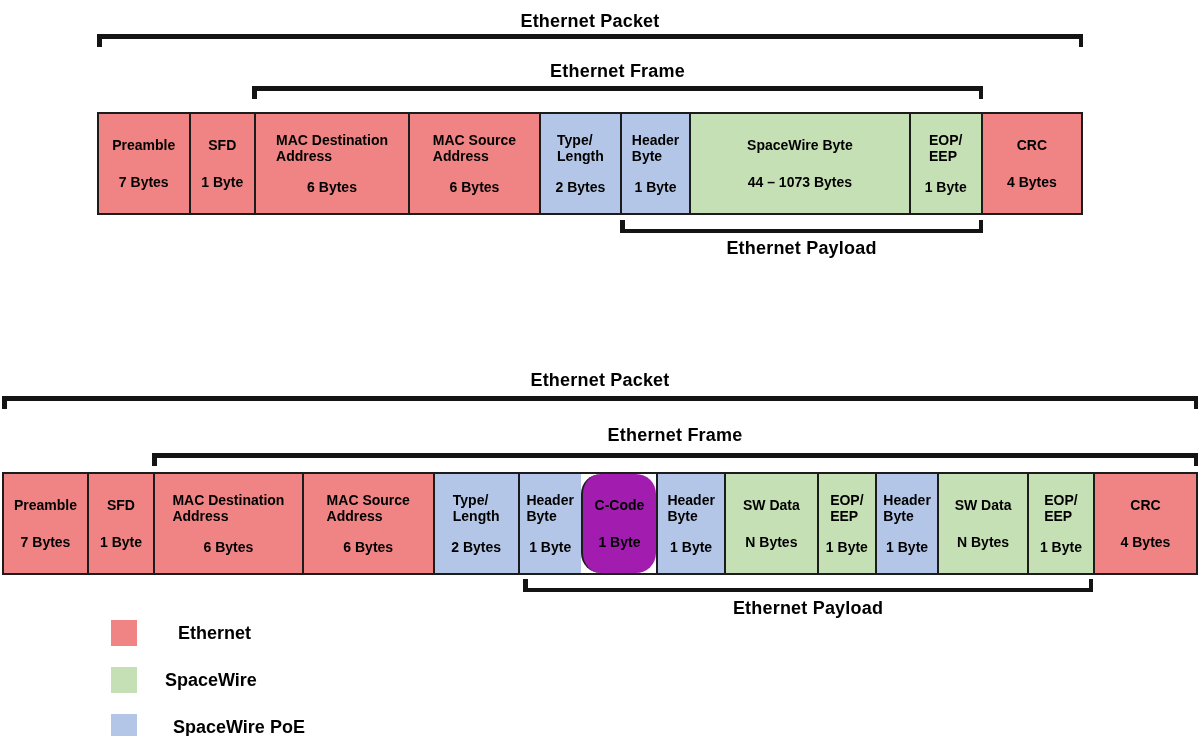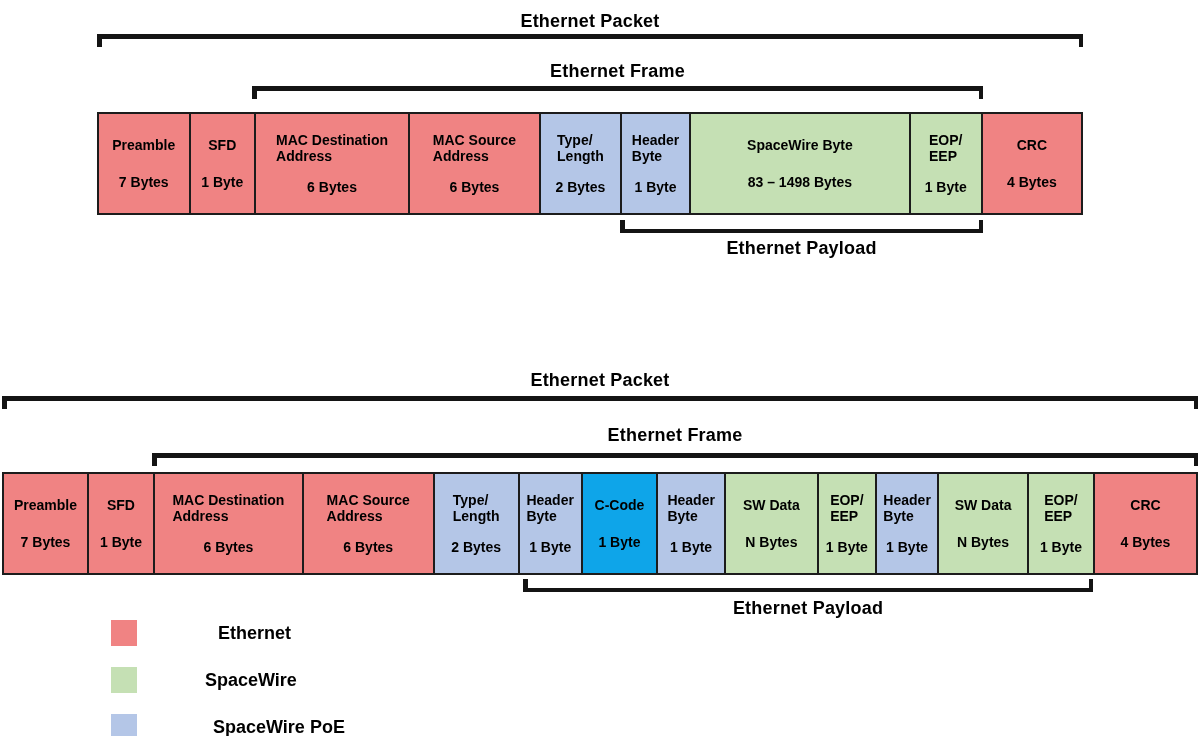--- a/index.html
+++ b/index.html
@@ -23,21 +23,21 @@
   .row{position:absolute;display:flex;border:2.5px solid #1c1c1c;box-sizing:border-box;}
   .cell{display:flex;flex-direction:column;justify-content:space-evenly;align-items:center;
         text-align:left;border-left:2.5px solid #1c1c1c;min-width:0;box-sizing:border-box;
         padding:3px 1px;}
   .cell:first-child{border-left:none;}
   .seg-label{white-space:pre-line;font-size:14px;font-weight:bold;line-height:16px;}
   .seg-size{font-size:14px;font-weight:bold;line-height:16px;}
 
   
   .legend{position:absolute;left:111px;top:609px;display:flex;flex-direction:column;gap:21px;}
-  .legend-item{display:flex;align-items:center;height:26px;gap:40px;}
+  .legend-item{display:flex;align-items:center;height:26px;}
   .swatch{width:26px;height:26px;display:inline-block;}
   .legend-label{font-size:18px;font-weight:bold;line-height:26px;}
   .legend-item:nth-child(1) .legend-label{margin-left:41px;}
   .legend-item:nth-child(2) .legend-label{margin-left:28px;}
   .legend-item:nth-child(3) .legend-label{margin-left:36px;}
 </style>
 </head>
 <body>
 
 <div class="canvas">
@@ -82,21 +82,21 @@
 Length</div>
         <div class="seg-size">2 Bytes</div>
       </div>
       <div class="cell" style="flex: 68 1 0px; background: rgb(180, 198, 231);">
         <div class="seg-label">Header
 Byte</div>
         <div class="seg-size">1 Byte</div>
       </div>
       <div class="cell" style="flex: 224 1 0px; background: rgb(197, 224, 180);">
         <div class="seg-label">SpaceWire Byte</div>
-        <div class="seg-size">83 – 1498 Bytes</div>
+        <div class="seg-size">44 – 1073 Bytes</div>
       </div>
       <div class="cell" style="flex: 71 1 0px; background: rgb(197, 224, 180);">
         <div class="seg-label">EOP/
 EEP</div>
         <div class="seg-size">1 Byte</div>
       </div>
       <div class="cell" style="flex: 100 1 0px; background: rgb(240, 131, 131);">
         <div class="seg-label">CRC</div>
         <div class="seg-size">4 Bytes</div>
       </div>
@@ -148,21 +148,21 @@
       <div class="cell" style="flex: 85 1 0px; background: rgb(180, 198, 231);">
         <div class="seg-label">Type/
 Length</div>
         <div class="seg-size">2 Bytes</div>
       </div>
       <div class="cell" style="flex: 62 1 0px; background: rgb(180, 198, 231);">
         <div class="seg-label">Header
 Byte</div>
         <div class="seg-size">1 Byte</div>
       </div>
-      <div class="cell" style="flex: 75 1 0px; background: #0ea5e9;">
+      <div class="cell" style="flex: 75 1 0px; background: #a21caf; border-radius: 20px;">
         <div class="seg-label">C-Code</div>
         <div class="seg-size">1 Byte</div>
       </div>
       <div class="cell" style="flex: 67 1 0px; background: rgb(180, 198, 231);">
         <div class="seg-label">Header
 Byte</div>
         <div class="seg-size">1 Byte</div>
       </div>
       <div class="cell" style="flex: 93 1 0px; background: rgb(197, 224, 180);">
         <div class="seg-label">SW Data</div>

